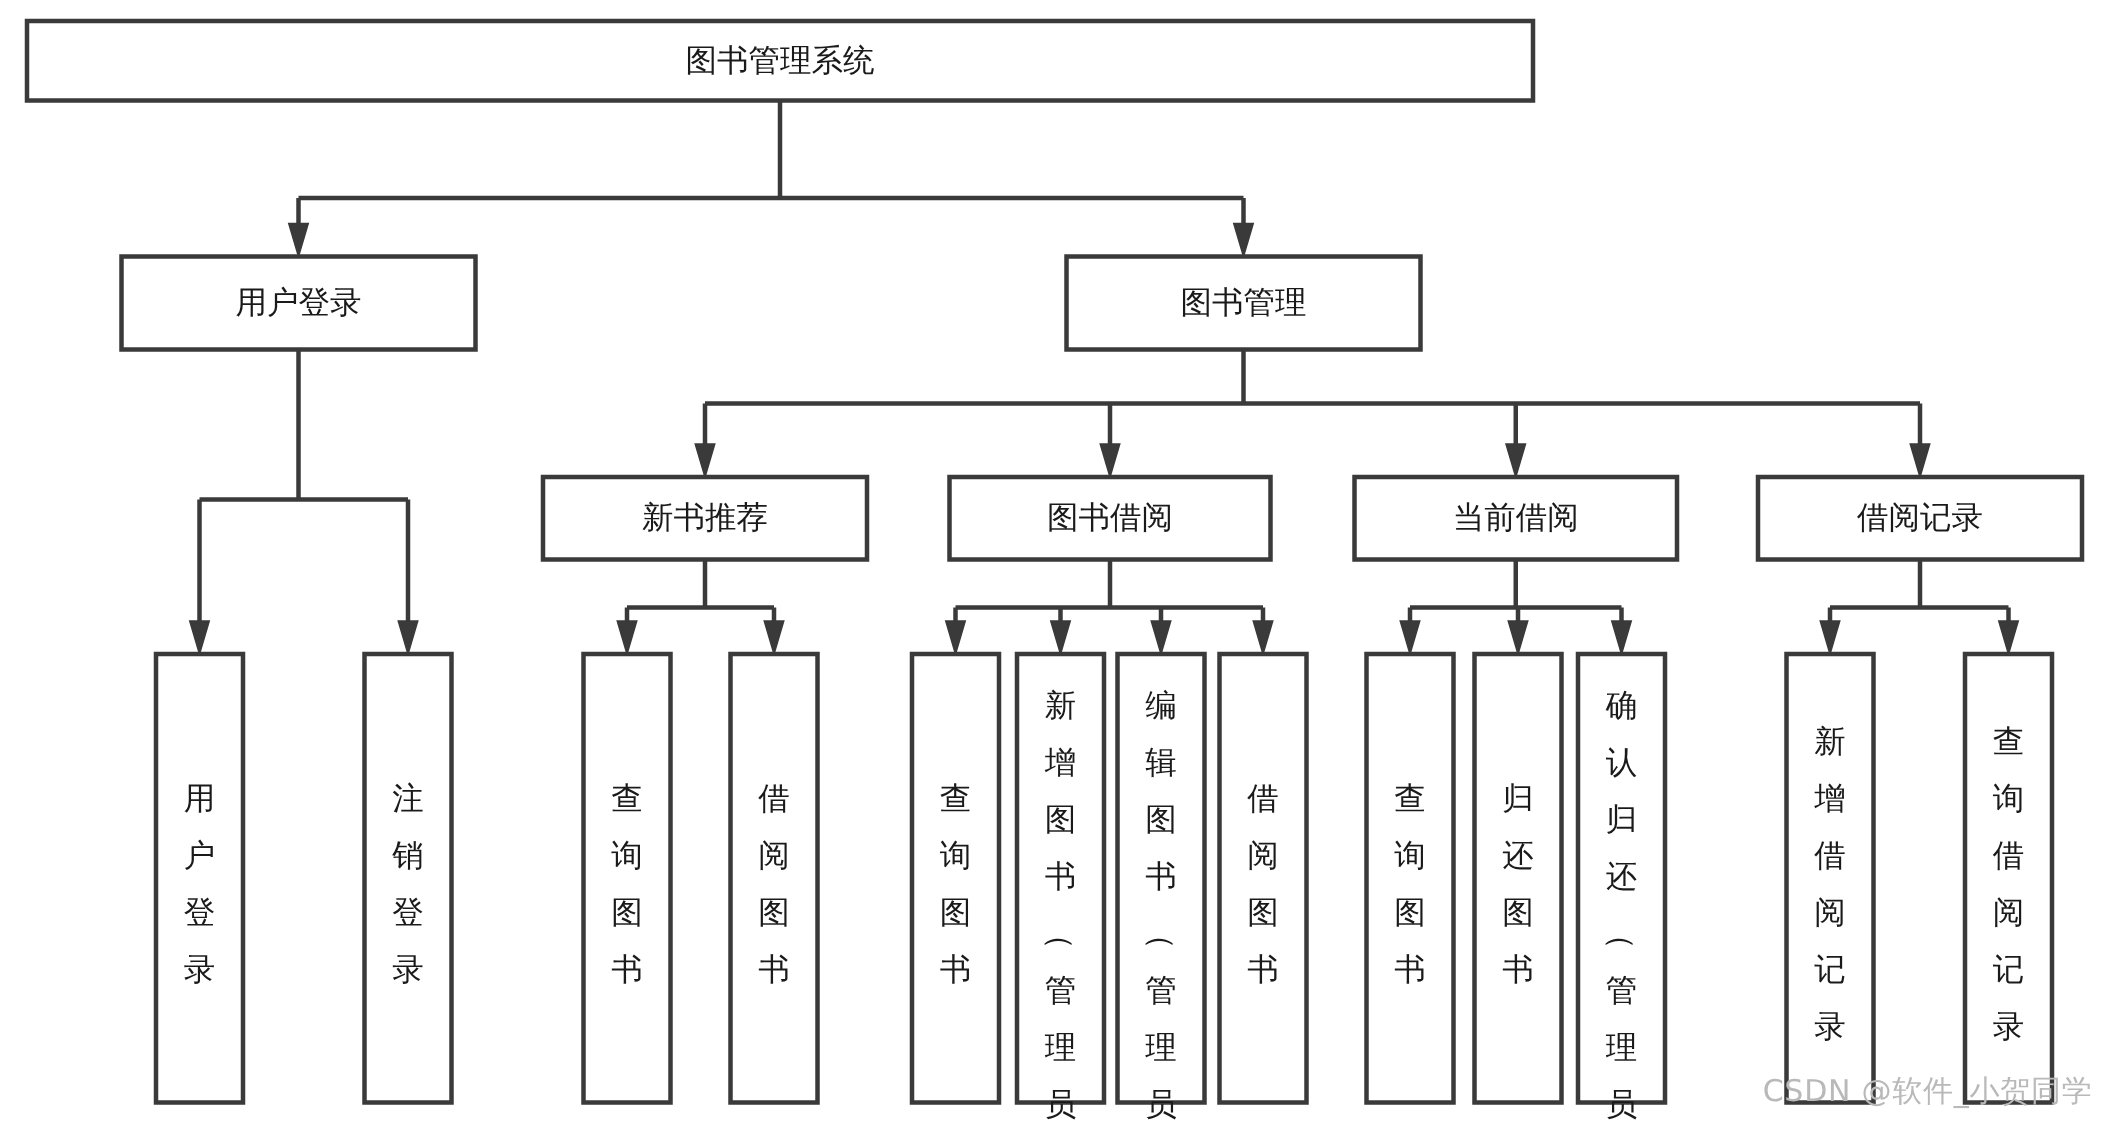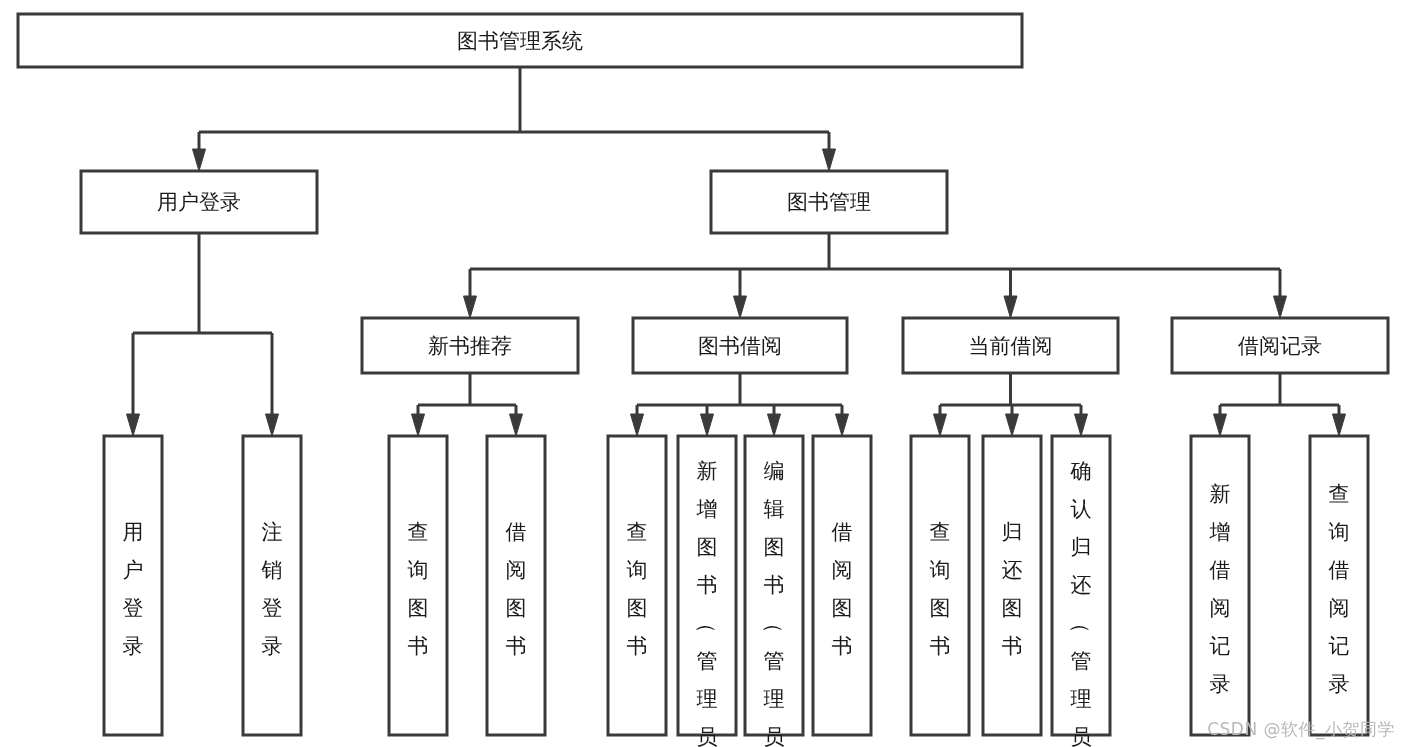--- a/index.html
+++ b/index.html
@@ -16,21 +16,21 @@
     font-size:21px;fill:#1a1a1a;text-anchor:middle;
     dominant-baseline:middle;
   }
   .leaf-label{
     font-family:"DejaVu Sans","Liberation Sans",sans-serif;
     font-size:21px;fill:#1a1a1a;text-anchor:middle;
   }
   .watermark{
     position:absolute;right:10px;bottom:6px;
     font-family:"DejaVu Sans","Liberation Sans",sans-serif;
-    font-size:17px;color:#b9b9b9;letter-spacing:.5px;
+    font-size:20px;color:#b9b9b9;letter-spacing:.5px;
     white-space:nowrap;user-select:none;
   }
 </style>
 </head>
 <body>
 
 <svg id="diagram" viewBox="0 0 1405 747" xmlns="http://www.w3.org/2000/svg">
   <g id="edges-layer">
       <g>
         <line x1="520" y1="67" x2="520" y2="132" class="edge"></line>

